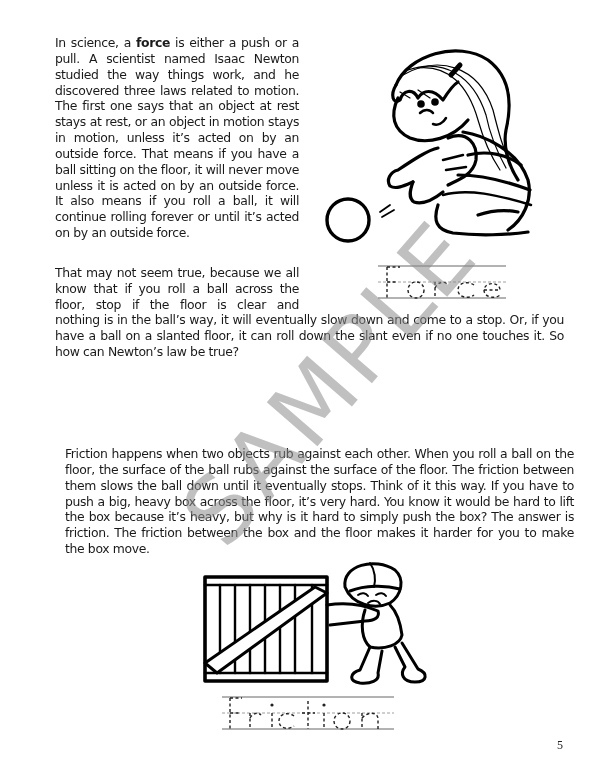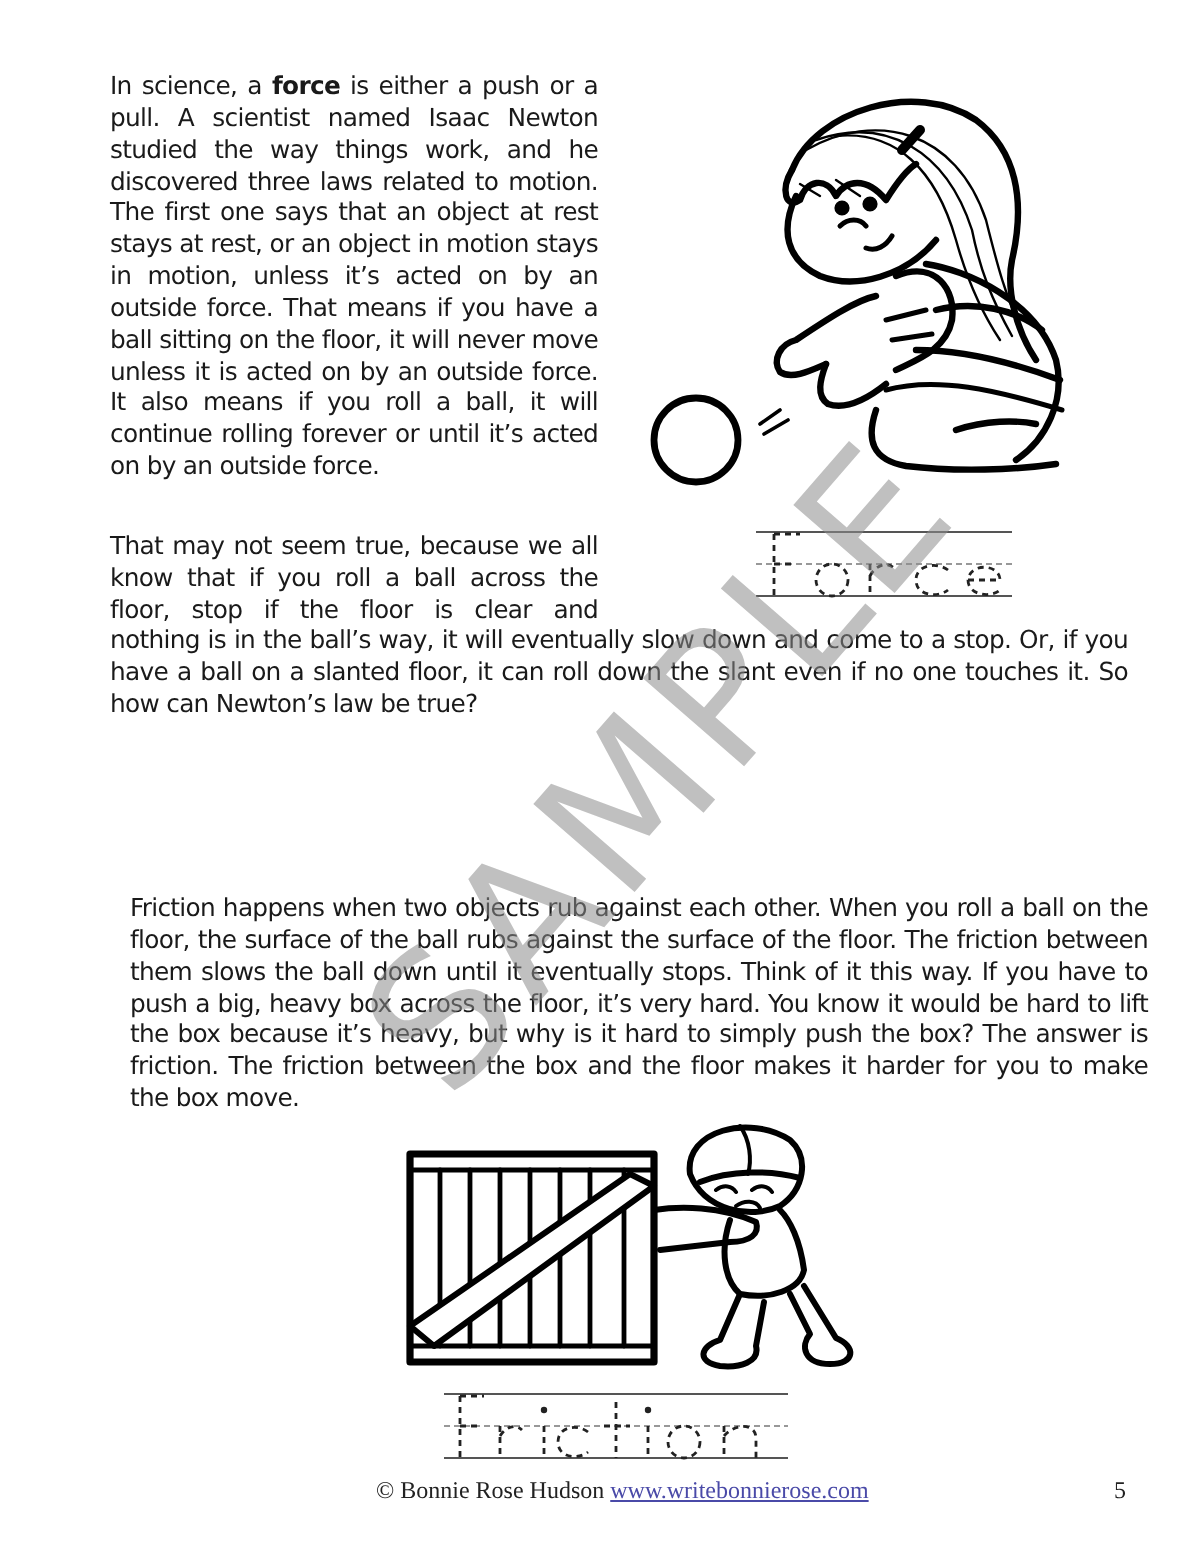--- a/index.html
+++ b/index.html
@@ -136,17 +136,16 @@
       <path d="M72 23 C 67 19, 57 20, 57 28 C 57 36, 67 37, 72 33"></path>
       <path d="M86 8 L 86 36 M 80 20 L 93 20"></path>
       <path d="M102 20 L 102 36"></path>
       <circle cx="120" cy="28" r="8"></circle>
       <path d="M140 20 L 140 36 M 140 25 C 146 18, 156 19, 156 26 L 156 36"></path>
     </g>
     <circle cx="50" cy="12" r="1.6" fill="#222"></circle>
     <circle cx="102" cy="12" r="1.6" fill="#222"></circle>
   </svg>
 
-  <div class="footer" id="footer-left"><span>© Bonnie Rose Hudson </span><a>www.writebonnierose.com</a></div>
   <div class="footer" id="page-num">5</div>
 
   <div id="watermark">SAMPLE</div>
 </div>
 
 </body></html>

